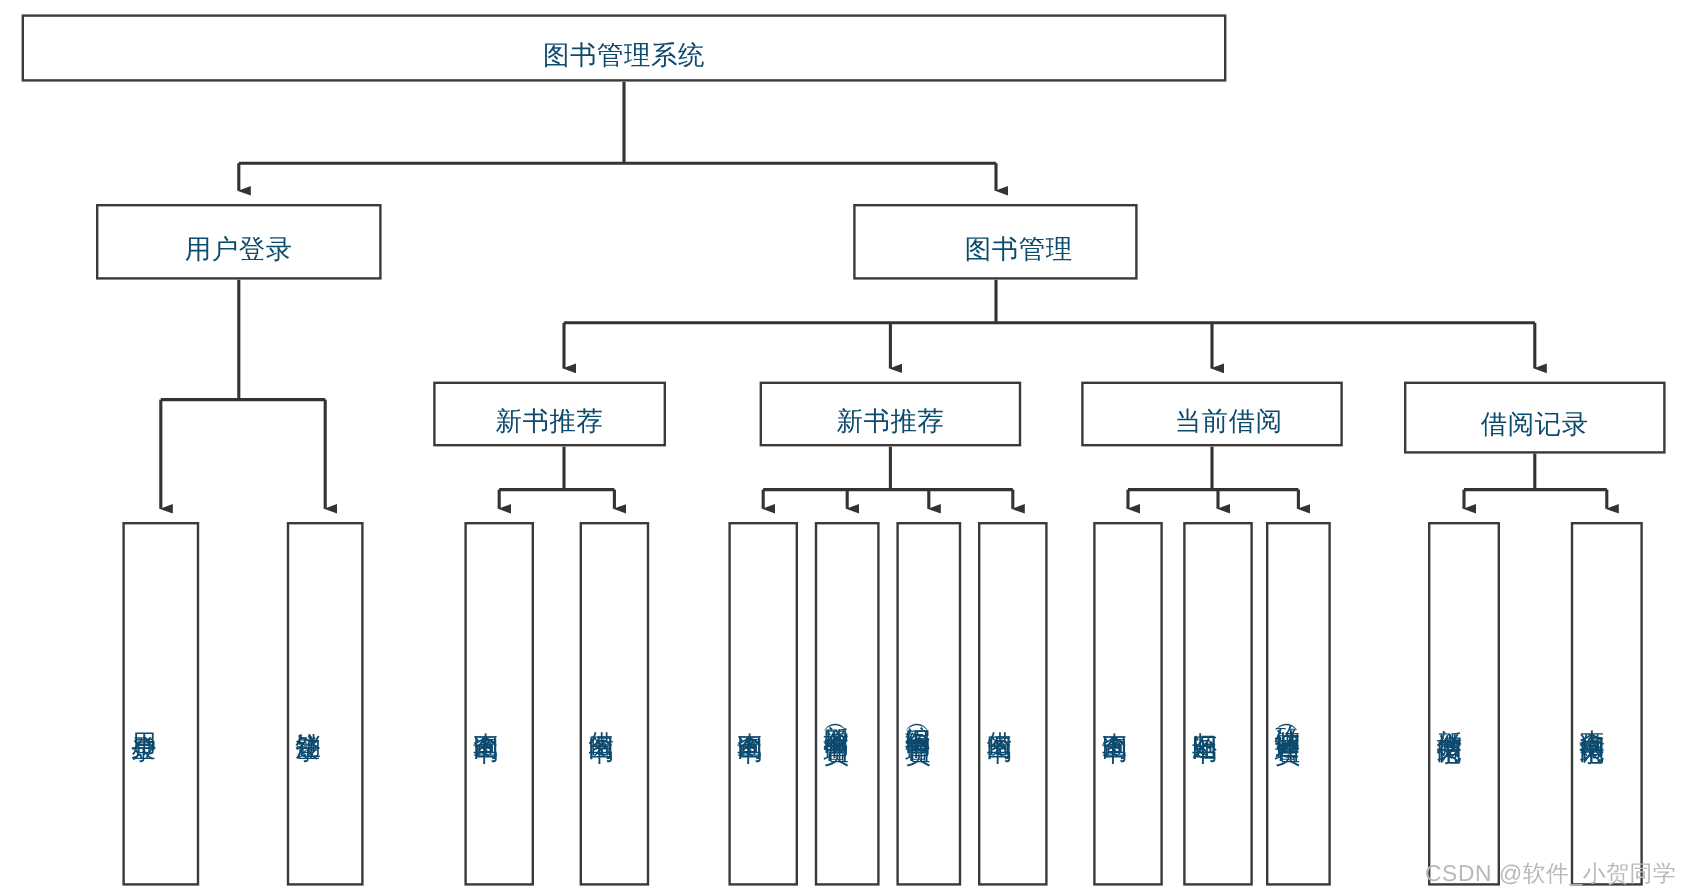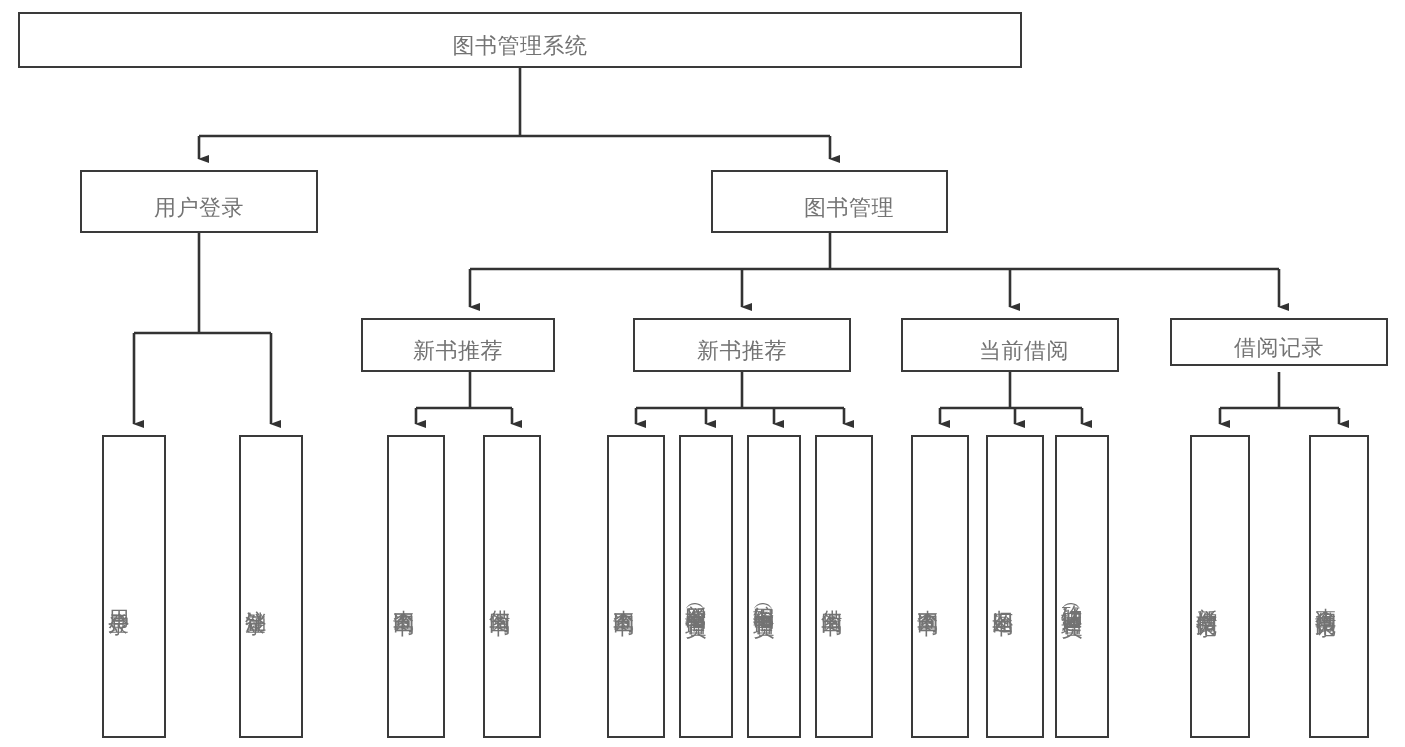--- a/index.html
+++ b/index.html
@@ -34,21 +34,21 @@
     align-items: center;
     justify-content: center;
     color: #3c3c3c;
     z-index: 2;
   }
   .node .label {
     font-size: 22px;
     line-height: 1.15;
     letter-spacing: 0.5px;
     white-space: nowrap;
-    color: #737373;
+    color: #0c4a6e;
     margin-top: 12px;
   }
   .node.leaf {
     align-items: center;
     justify-content: flex-start;
     padding-top: 8px;
   }
   .node.leaf .label {
     writing-mode: vertical-rl;
     text-orientation: upright;
@@ -128,21 +128,21 @@
       </div>
       <div class="node" style="left: 361px; top: 318px; width: 194px; height: 54px;">
         <span class="label">新书推荐</span>
       </div>
       <div class="node" style="left: 633px; top: 318px; width: 218px; height: 54px;">
         <span class="label">新书推荐</span>
       </div>
       <div class="node" style="left: 901px; top: 318px; width: 218px; height: 54px; padding-left: 28px;">
         <span class="label">当前借阅</span>
       </div>
-      <div class="node" style="left: 1170px; top: 318px; width: 218px; height: 48px;">
+      <div class="node" style="left: 1170px; top: 318px; width: 218px; height: 60px;">
         <span class="label">借阅记录</span>
       </div>
       <div class="node leaf" style="left: 102px; top: 435px; width: 64px; height: 303px;">
         <span class="label">用户登录</span>
       </div>
       <div class="node leaf" style="left: 239px; top: 435px; width: 64px; height: 303px;">
         <span class="label">注销登录</span>
       </div>
       <div class="node leaf" style="left: 387px; top: 435px; width: 58px; height: 303px;">
         <span class="label">查询图书</span>
@@ -172,13 +172,14 @@
         <span class="label">确认归还（管理员）</span>
       </div>
       <div class="node leaf" style="left: 1190px; top: 435px; width: 60px; height: 303px;">
         <span class="label">新增借阅记录</span>
       </div>
       <div class="node leaf" style="left: 1309px; top: 435px; width: 60px; height: 303px;">
         <span class="label">查询借阅记录</span>
       </div>
     </div>
 
+  <div id="watermark">CSDN @软件_小贺同学</div>
 </div>
 
 </body></html>

